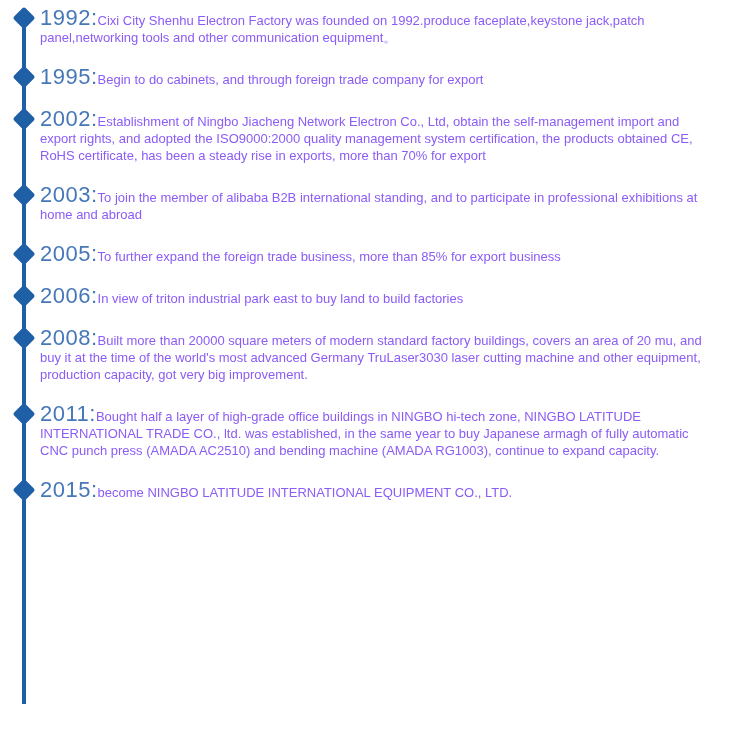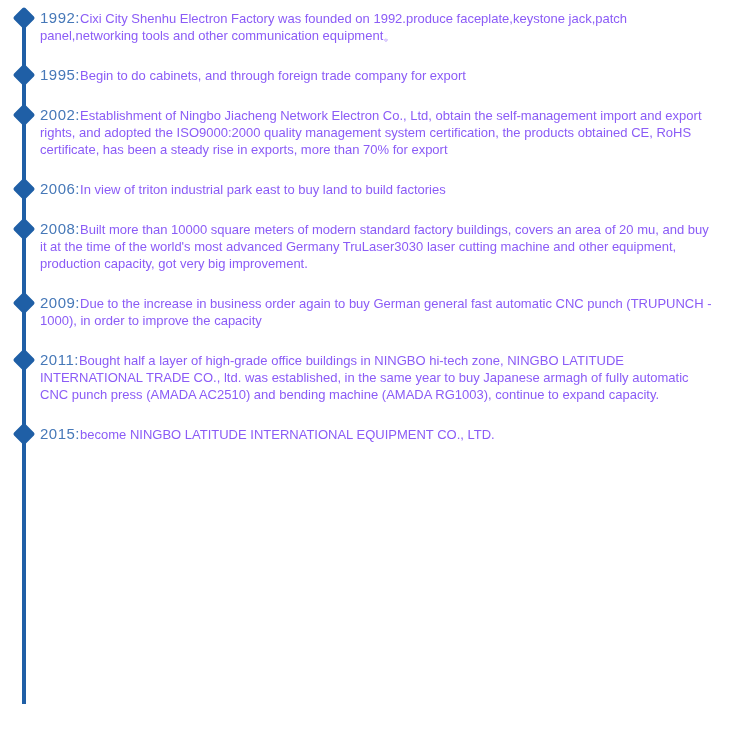--- a/index.html
+++ b/index.html
@@ -48,21 +48,21 @@
     height: 16px;
     background: #1F5FA6;
     border-radius: 2px;
     transform: rotate(45deg);
   }
   .entry {
     margin: 0;
   }
   .year {
     color: #4678B8;
-    font-size: 15px;
+    font-size: 22px;
     line-height: 17px;
     letter-spacing: 0.5px;
   }
   .text {
     color: #8b5cf6;
   }
 </style>
 </head>
 <body>
 
@@ -77,29 +77,33 @@
       <div class="item">
       <span class="diamond"></span>
       <p class="entry"><span class="year">1995:</span><span class="text">Begin to do cabinets, and through foreign trade company for export</span></p>
     </div>
       <div class="item">
       <span class="diamond"></span>
       <p class="entry"><span class="year">2002:</span><span class="text">Establishment of Ningbo Jiacheng Network Electron Co., Ltd, obtain the self-management import and export rights, and adopted the ISO9000:2000 quality management system certification, the products obtained CE, RoHS certificate, has been a steady rise in exports, more than 70% for export</span></p>
     </div>
       <div class="item">
       <span class="diamond"></span>
+      <p class="entry"><span class="year">2003:</span><span class="text">To join the member of alibaba B2B international standing, and to participate in professional exhibitions at home and abroad</span></p>
+    </div>
+      <div class="item">
+      <span class="diamond"></span>
+      <p class="entry"><span class="year">2005:</span><span class="text">To further expand the foreign trade business, more than 85% for export business</span></p>
+    </div>
+      <div class="item">
+      <span class="diamond"></span>
       <p class="entry"><span class="year">2006:</span><span class="text">In view of triton industrial park east to buy land to build factories</span></p>
     </div>
       <div class="item">
       <span class="diamond"></span>
-      <p class="entry"><span class="year">2008:</span><span class="text">Built more than 10000 square meters of modern standard factory buildings, covers an area of 20 mu, and buy it at the time of the world's most advanced Germany TruLaser3030 laser cutting machine and other equipment, production capacity, got very big improvement.</span></p>
-    </div>
-      <div class="item">
-      <span class="diamond"></span>
-      <p class="entry"><span class="year">2009:</span><span class="text">Due to the increase in business order again to buy German general fast automatic CNC punch (TRUPUNCH - 1000), in order to improve the capacity</span></p>
+      <p class="entry"><span class="year">2008:</span><span class="text">Built more than 20000 square meters of modern standard factory buildings, covers an area of 20 mu, and buy it at the time of the world's most advanced Germany TruLaser3030 laser cutting machine and other equipment, production capacity, got very big improvement.</span></p>
     </div>
       <div class="item">
       <span class="diamond"></span>
       <p class="entry"><span class="year">2011:</span><span class="text">Bought half a layer of high-grade office buildings in NINGBO hi-tech zone, NINGBO LATITUDE INTERNATIONAL TRADE CO., ltd. was established, in the same year to buy Japanese armagh of fully automatic CNC punch press (AMADA AC2510) and bending machine (AMADA RG1003), continue to expand capacity.</span></p>
     </div>
       <div class="item">
       <span class="diamond"></span>
       <p class="entry"><span class="year">2015:</span><span class="text">become NINGBO LATITUDE INTERNATIONAL EQUIPMENT CO., LTD.</span></p>
     </div>
     </div>

